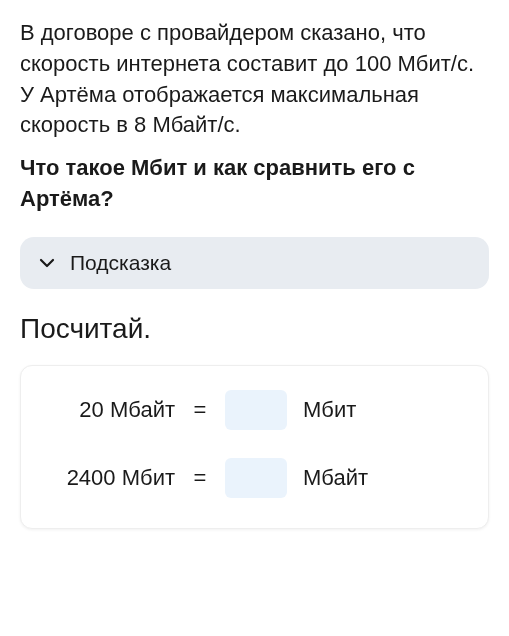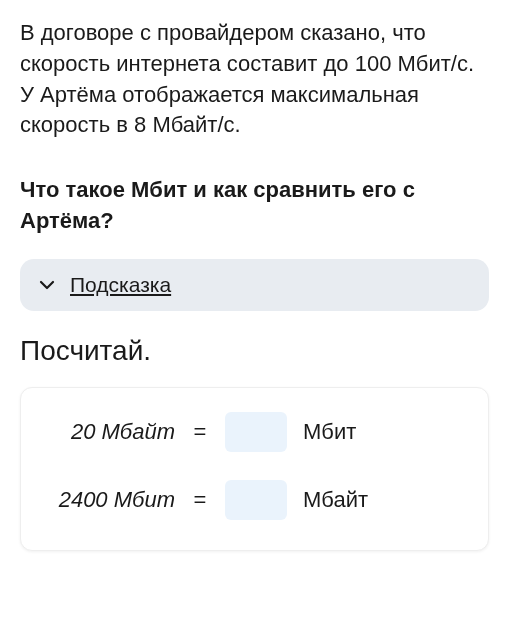--- a/index.html
+++ b/index.html
@@ -11,21 +11,21 @@
       font-family: -apple-system, BlinkMacSystemFont, 'Segoe UI', Arial, sans-serif;
       width: 509px;
       height: 636px;
       background: #fff;
       padding: 18px 20px;
       color: #1a1a1a;
     }
     .intro {
       font-size: 22px;
       line-height: 1.4;
-      margin-bottom: 34px;
+      margin-bottom: 12px;
     }
     .question {
       font-size: 22px;
       font-weight: 600;
       line-height: 1.4;
       margin-bottom: 22px;
     }
     .hint {
       background: #e8ecf1;
       border-radius: 14px;
@@ -37,21 +37,20 @@
       margin-bottom: 24px;
     }
     .hint-icon {
       display: inline-flex;
       align-items: center;
       justify-content: center;
     }
     .hint-label {
       font-size: 21px;
       font-weight: 500;
-      text-decoration: underline;
     }
     .instruction {
       font-size: 28px;
       margin-bottom: 20px;
     }
     .calc-card {
       background: #fff;
       border: 1px solid #eee;
       border-radius: 12px;
       box-shadow: 0 1px 3px rgba(0,0,0,0.06);
@@ -63,21 +62,20 @@
       gap: 16px;
       font-size: 22px;
       margin-bottom: 28px;
     }
     .calc-row:last-child {
       margin-bottom: 2px;
     }
     .lhs {
       min-width: 132px;
       text-align: right;
-      font-style: italic;
     }
     .eq {
       width: 18px;
       text-align: center;
     }
     .answer-input {
       width: 62px;
       height: 40px;
       background: #eaf3fc;
       border: none;

